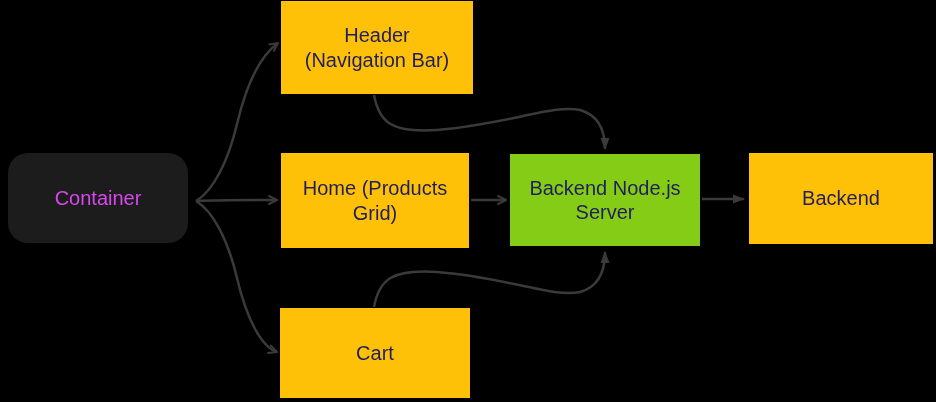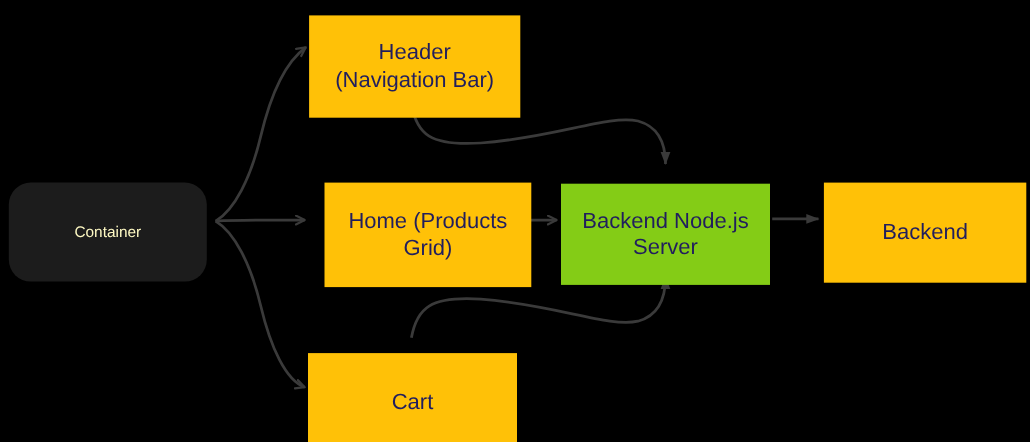--- a/index.html
+++ b/index.html
@@ -19,29 +19,28 @@
   }
   .node {
     position: absolute;
     display: flex;
     align-items: center;
     justify-content: center;
     text-align: center;
     font-size: 20px;
     line-height: 1.22;
     box-sizing: border-box;
-    margin-top: 13px;
   }
   .node-yellow { background: #FFC107; color: #211E5E; }
   .node-green  { background: #84cc16; color: #211E5E; }
-  .node-dark   { background: #1C1C1C; color: #fef9c3; border-radius: 20px; font-size: 14px; }
+  .node-dark   { background: #1C1C1C; color: #d946ef; border-radius: 20px; font-size: 20px; }
 
   #node-container { left: 8px;   top: 153px; width: 180px; height: 90px; }
   #node-header    { left: 281px; top: 1px;   width: 192px; height: 93px; }
-  #node-home      { left: 295px; top: 153px; width: 188px; height: 95px; }
+  #node-home      { left: 281px; top: 153px; width: 188px; height: 95px; }
   #node-backend   { left: 510px; top: 154px; width: 190px; height: 92px; }
   #node-mongodb   { left: 749px; top: 153px; width: 184px; height: 91px; }
   #node-cart      { left: 280px; top: 308px; width: 190px; height: 90px; }
 
   .node-label { display: inline-block; }
   #node-header  .node-label { max-width: 172px; }
   #node-home    .node-label { max-width: 162px; }
   #node-backend .node-label { max-width: 172px; }
 </style>
 </head>

